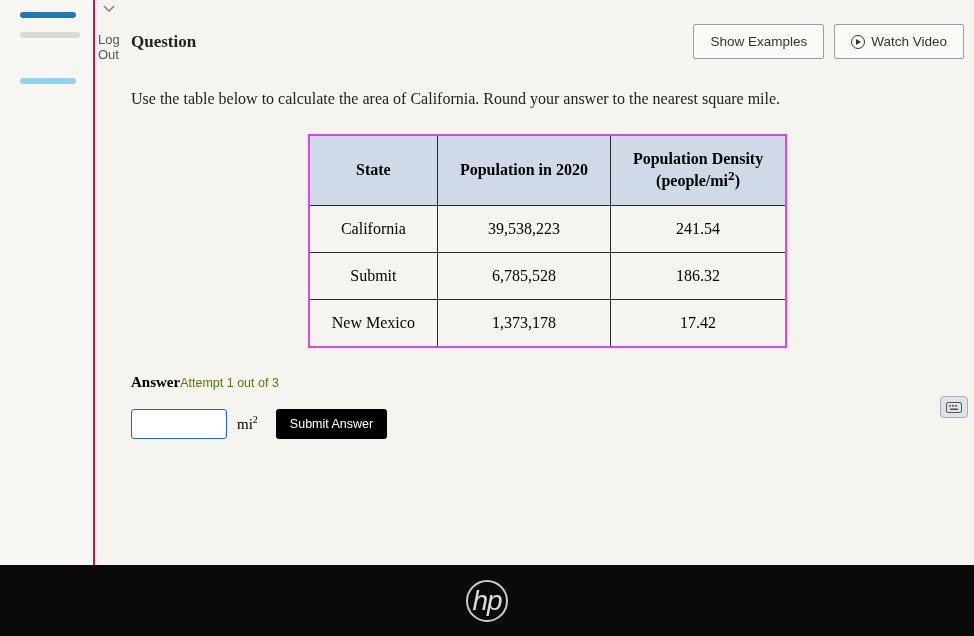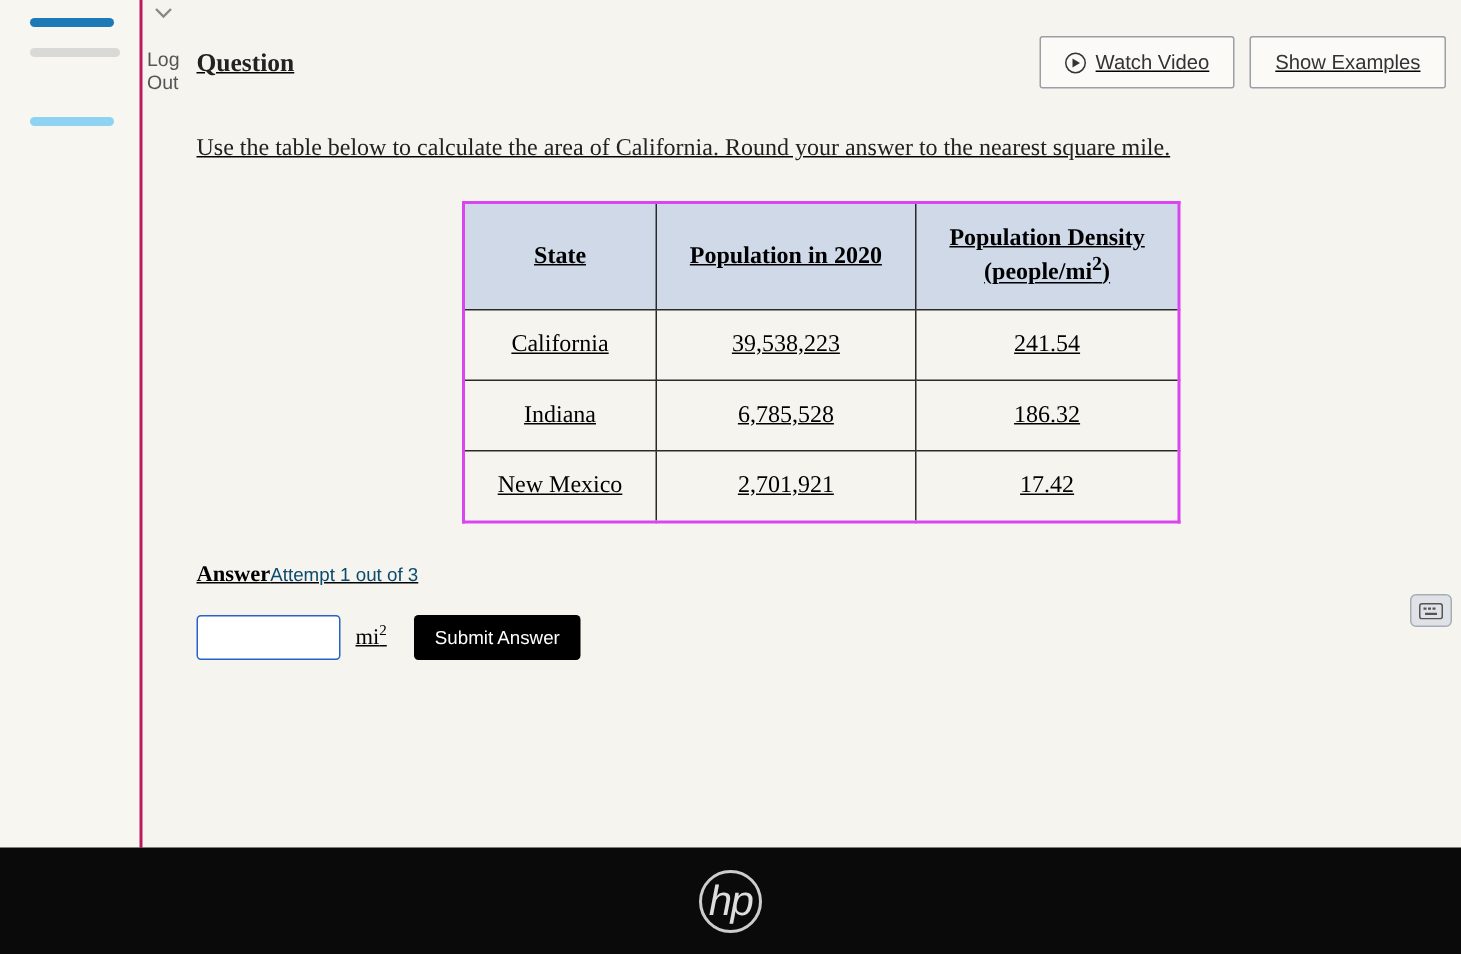--- a/index.html
+++ b/index.html
@@ -50,21 +50,20 @@
     .logout {
       font-family: Arial, sans-serif;
       font-size: 13px;
       color: #555;
       cursor: pointer;
     }
     .content {
       flex: 1;
       padding: 24px 10px 20px 36px;
       position: relative;
-      text-decoration: underline;
     }
     .header-row {
       display: flex;
       justify-content: space-between;
       align-items: center;
       margin-bottom: 28px;
     }
     .q-title {
       font-weight: bold;
       font-size: 17px;
@@ -129,21 +128,21 @@
       align-items: baseline;
       margin-bottom: 18px;
     }
     .answer-label {
       font-weight: bold;
       font-size: 15px;
     }
     .attempt {
       font-family: Arial, sans-serif;
       font-size: 12.5px;
-      color: #0c4a6e;
+      color: #4d7c0f;
     }
     .input-row {
       display: flex;
       align-items: center;
       gap: 10px;
     }
     .answer-input {
       width: 96px;
       height: 30px;
       border: 1.6px solid #2563c9;
@@ -221,25 +220,25 @@
       </div>
       <div class="logout">Log Out</div>
     </div>
   </aside>
 
   <main class="content">
     <div class="header-row">
       <div class="q-title">Question</div>
       <div class="header-buttons">
         <button class="hbtn">
+          <span>Show Examples</span>
+        </button>
+        <button class="hbtn">
           <span class="play-icon"></span>
           <span>Watch Video</span>
-        </button>
-        <button class="hbtn">
-          <span>Show Examples</span>
         </button>
       </div>
     </div>
 
     <p class="prompt">Use the table below to calculate the area of California. Round your answer to the nearest square mile.</p>
 
     <div class="table-wrap">
       <table>
         <thead>
           <tr>
@@ -250,27 +249,27 @@
             </th>
           </tr>
         </thead>
         <tbody>
           <tr>
             <td>California</td>
             <td>39,538,223</td>
             <td>241.54</td>
           </tr>
           <tr>
-            <td>Indiana</td>
+            <td>Submit</td>
             <td>6,785,528</td>
             <td>186.32</td>
           </tr>
           <tr>
             <td>New Mexico</td>
-            <td>2,701,921</td>
+            <td>1,373,178</td>
             <td>17.42</td>
           </tr>
         </tbody>
       </table>
     </div>
 
     <div class="answer-row">
       <span class="answer-label">Answer</span>
       <span class="attempt">Attempt 1 out of 3</span>
     </div>

